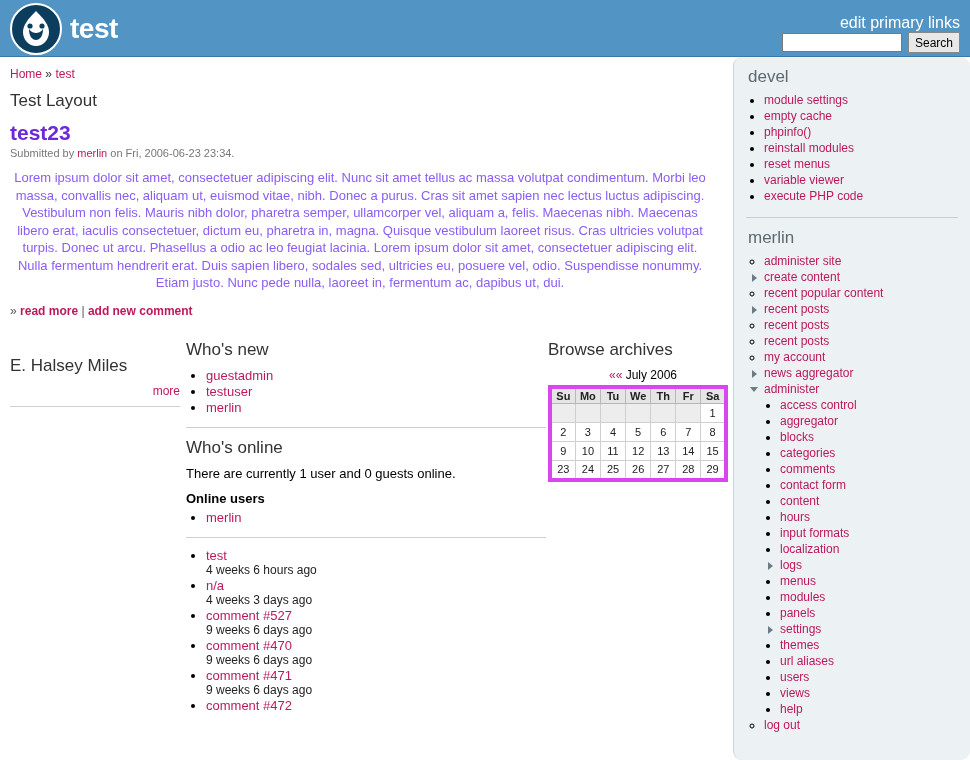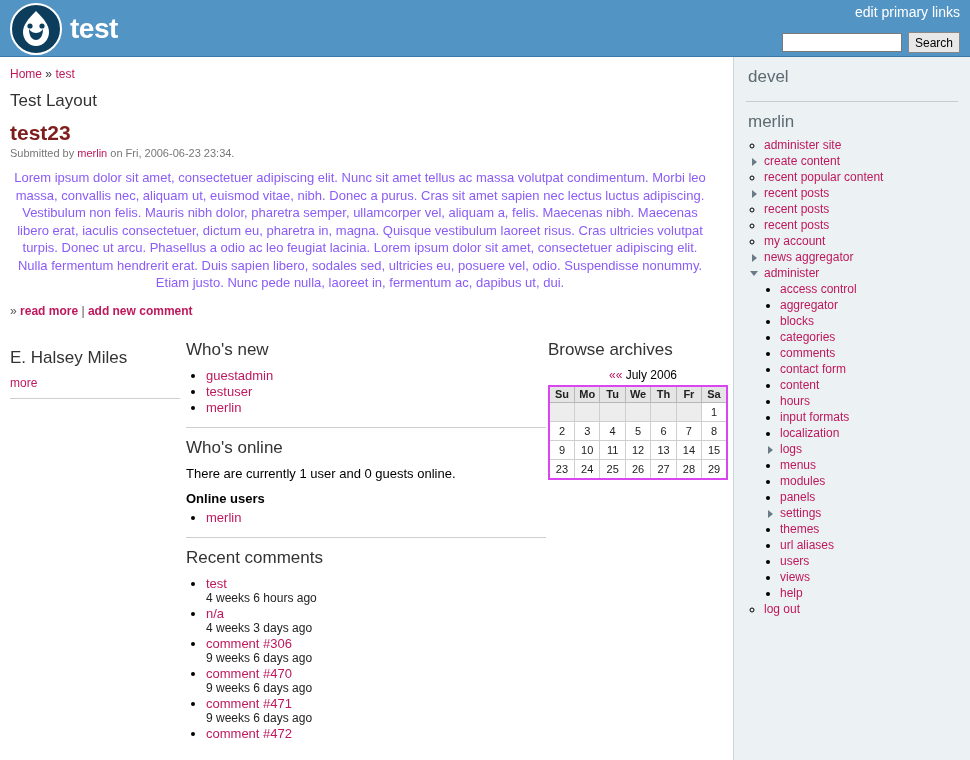--- a/index.html
+++ b/index.html
@@ -29,22 +29,22 @@
   #site-name {
     position: absolute;
     left: 70px; top: 13px;
     font-size: 28px;
     font-weight: bold;
     color: #fff;
     letter-spacing: -0.5px;
   }
   #primary-links {
     position: absolute;
-    right: 10px; top: 4px;
-    font-size: 14px;
+    right: 10px; top: 14px;
+    font-size: 16px;
     color: #fff;
   }
   #primary-links a { color: #ffffff; }
   #search-box {
     position: absolute;
     right: 10px; top: 32px;
   }
   #search-input {
     width: 120px;
     height: 19px;
@@ -81,35 +81,36 @@
   }
   #sidebar-right {
     position: absolute;
     left: 733px; top: 0;
     width: 237px;
     height: 703px;
     background: #ecf1f3;
     border-left: 1px solid #c9d5dd;
     padding: 10px 8px 0 12px;
     overflow: hidden;
+    border-radius: 9px;
   }
 
   
   #breadcrumb { font-size: 12px; margin-bottom: 10px; }
   #breadcrumb .sep { color: #333; }
   #page-title {
     font-size: 17px;
     font-weight: normal;
     color: #333;
     margin: 0 0 10px 0;
   }
   #node-title {
     font-size: 21px;
     font-weight: bold;
-    color: #7f1d1d;
+    color: #6d28d9;
     margin: 0 0 2px 0;
   }
   #submitted {
     font-size: 11px;
     color: #777;
     margin-bottom: 10px;
   }
   #node-body {
     font-size: 13px;
     line-height: 17.5px;
@@ -131,35 +132,35 @@
     margin-top: 22px;
   }
   .block-title {
     font-size: 17px;
     color: #333;
     font-weight: normal;
     margin: 0 0 8px 0;
   }
   .col-left {
     position: absolute;
-    left: 0; top: 8px;
+    left: 0; top: 16px;
     width: 170px;
   }
   .col-mid {
     position: absolute;
     left: 176px; top: 0;
     width: 360px;
   }
   .col-right {
     position: absolute;
     left: 538px; top: 0;
     width: 190px;
   }
   .more-link {
-    text-align: left;
+    text-align: right;
     font-size: 12px;
     margin-top: 2px;
   }
   hr.rule {
     border: none;
     border-top: 1px solid #cfcfcf;
     margin: 8px 0 0 0;
   }
   ul.bullets {
     margin: 0 0 0 16px;
@@ -181,21 +182,21 @@
   
   .cal-caption {
     font-size: 12px;
     text-align: center;
     margin-bottom: 3px;
   }
   table.calendar {
     border-collapse: collapse;
     width: 180px;
     background: #fff;
-    border: 2px solid #d946ef;
+    border: 4px solid #d946ef;
   }
   table.calendar th {
     font-size: 11px;
     font-weight: bold;
     background: #e5e5e5;
     border: 1px solid #b7b7b7;
     width: 26px;
     height: 17px;
     text-align: center;
     color: #222;
@@ -348,32 +349,31 @@
           <p class="plain-text">There are currently 1 user and 0 guests online.</p>
           <div class="sub-head">Online users</div>
           <ul class="bullets">
             <li><a href="#">merlin</a></li>
           </ul>
         </div>
 
         <hr class="block-sep">
 
         <div class="block">
-          <h2 class="block-title">Recent comments</h2>
           <ul class="bullets">
             <li>
               <a href="#">test</a>
               <div class="comment-time">4 weeks 6 hours ago</div>
             </li>
             <li>
               <a href="#">n/a</a>
               <div class="comment-time">4 weeks 3 days ago</div>
             </li>
             <li>
-              <a href="#">comment #306</a>
+              <a href="#">comment #527</a>
               <div class="comment-time">9 weeks 6 days ago</div>
             </li>
             <li>
               <a href="#">comment #470</a>
               <div class="comment-time">9 weeks 6 days ago</div>
             </li>
             <li>
               <a href="#">comment #471</a>
               <div class="comment-time">9 weeks 6 days ago</div>
             </li>
@@ -444,20 +444,29 @@
         </table>
       </div>
 
     </div>
   </div>
 
   <div id="sidebar-right">
 
     <div class="side-block">
       <h2 class="side-title">devel</h2>
+      <ul class="side-list">
+        <li><a href="#">module settings</a></li>
+        <li><a href="#">empty cache</a></li>
+        <li><a href="#">phpinfo()</a></li>
+        <li><a href="#">reinstall modules</a></li>
+        <li><a href="#">reset menus</a></li>
+        <li><a href="#">variable viewer</a></li>
+        <li><a href="#">execute PHP code</a></li>
+      </ul>
     </div>
 
     <hr class="side-rule">
 
     <div class="side-block">
       <h2 class="side-title">merlin</h2>
       <ul class="side-list-circle">
         <li><a href="#">administer site</a></li>
         <li class="collapsed"><a href="#">create content</a></li>
         <li><a href="#">recent popular content</a></li>

